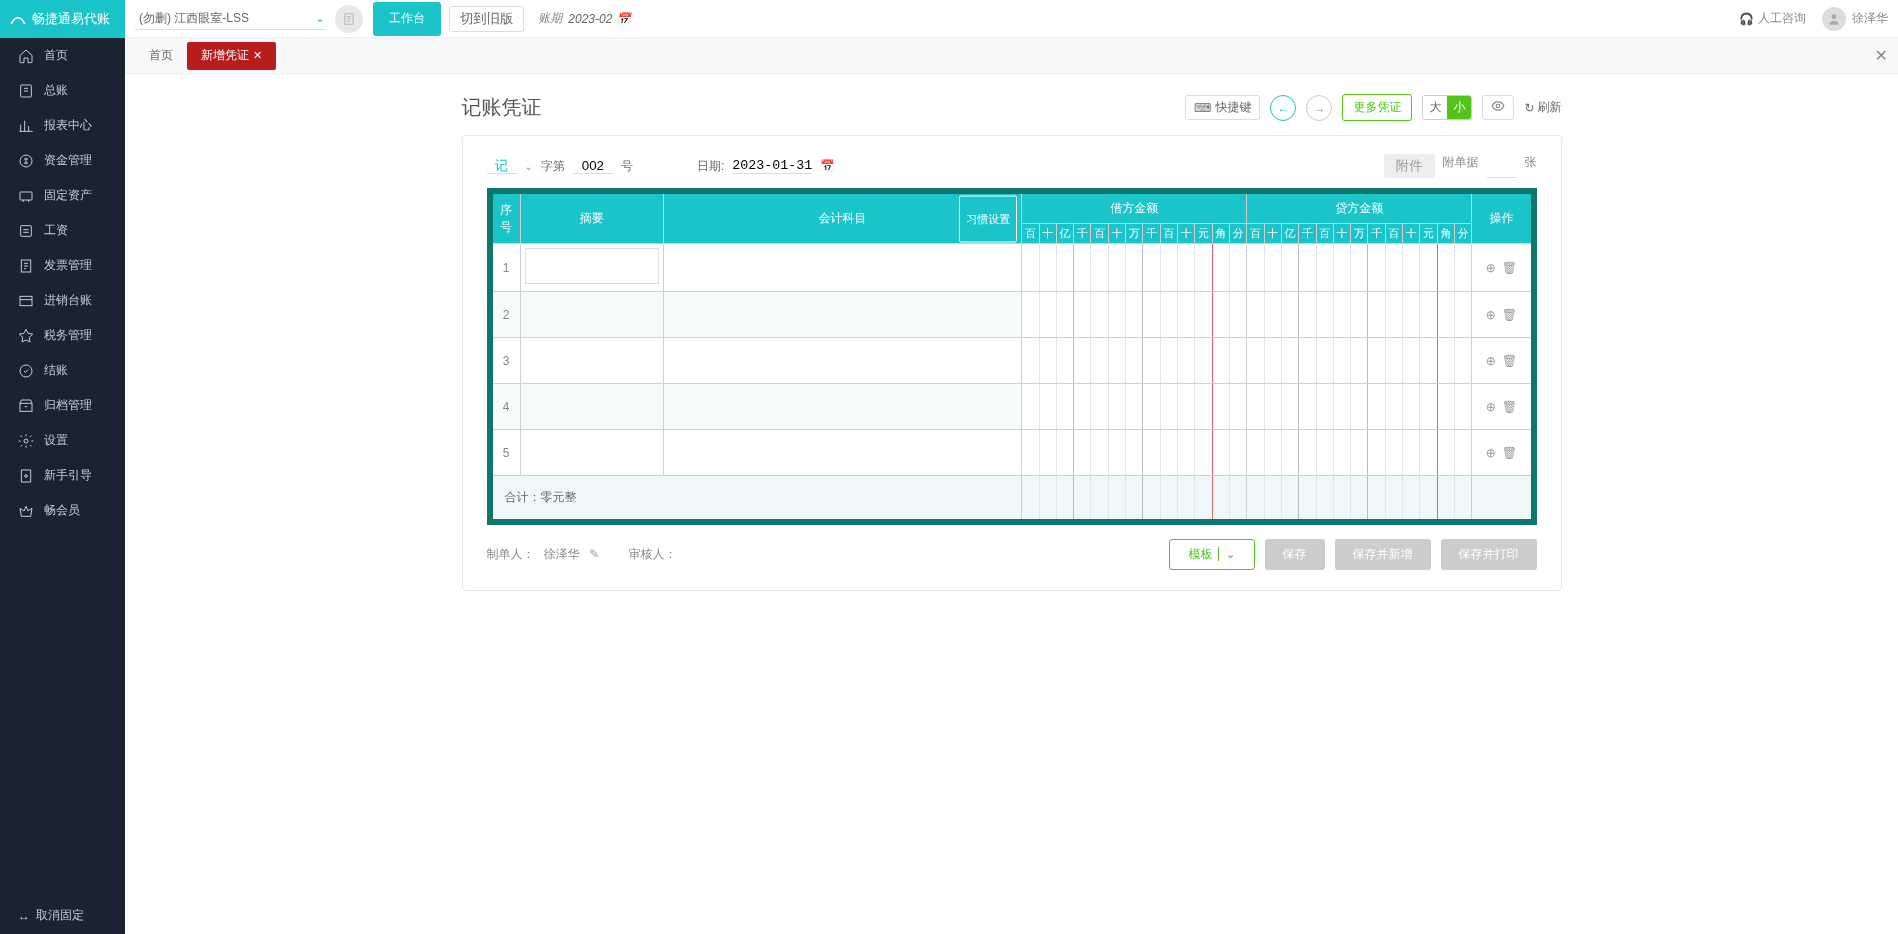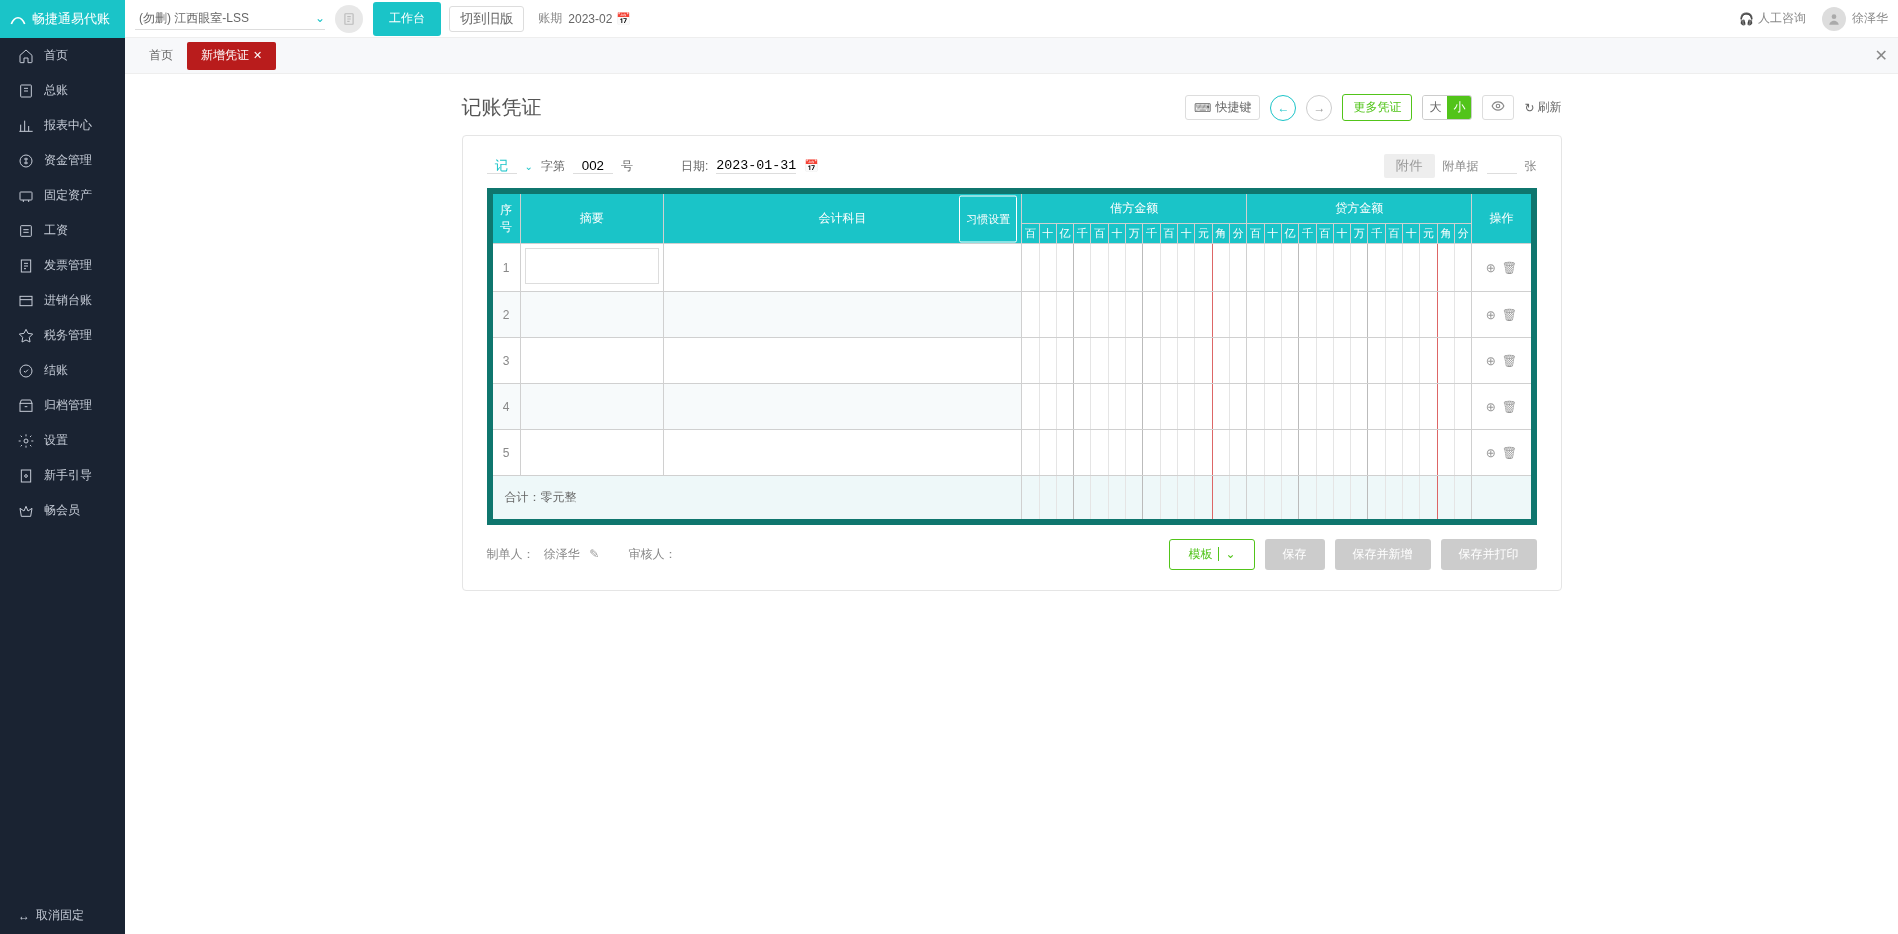--- a/index.html
+++ b/index.html
@@ -16,21 +16,21 @@
 .sidebar-footer { padding:10px 18px; display:flex; align-items:center; color:#c5cbd6; cursor:pointer; }
 
 
 .main { flex:1; display:flex; flex-direction:column; }
 .topbar { height:38px; background:#fff; border-bottom:1px solid #eee; display:flex; align-items:center; padding:0 10px; }
 .company-sel { display:flex; align-items:center; min-width:190px; border-bottom:1px solid #ddd; padding:2px 4px; color:#666; position:relative; }
 .company-sel .chev { position:absolute; right:0; color:#1ac4c8; }
 .doc-icon { width:28px; height:28px; border-radius:50%; background:#e8e8e8; margin:0 10px; display:flex; align-items:center; justify-content:center; color:#aaa; }
 .btn-tb { background:#1ac4c8; color:#fff; border:none; height:34px; padding:0 16px; border-radius:3px; cursor:pointer; font-size:12px; }
 .btn-old { background:#fff; border:1px solid #ddd; height:26px; padding:0 10px; border-radius:3px; margin-left:8px; cursor:pointer; color:#666; }
-.period { margin-left:14px; color:#888; display:flex; align-items:center; }
+.period { margin-left:14px; color:#888; display:flex; align-items:center;font-style:italic; }
 .period-val { color:#666; margin-left:6px; margin-right:4px; }
 .cal-icn { color:#1ac4c8; }
 .topbar-right { margin-left:auto; display:flex; align-items:center; gap:16px; color:#888; }
 .user { display:flex; align-items:center; gap:6px; }
 .avatar { width:24px; height:24px; border-radius:50%; background:#ddd; display:flex; align-items:center; justify-content:center; }
 
 
 .tabbar { height:36px; background:#f7f8fa; border-bottom:1px solid #eee; display:flex; align-items:center; padding:0 10px; position:relative; }
 .tab { padding:0 14px; height:28px; display:flex; align-items:center; cursor:pointer; color:#666; border-radius:2px; }
 .tab.active { background:#b91c1c; color:#fff; }
@@ -54,23 +54,23 @@
 .refresh { display:flex; align-items:center; gap:3px; cursor:pointer; color:#666; }
 
 
 .voucher-card { border:1px solid #e5e5e5; border-radius:4px; background:#fff; padding:18px 24px 20px; }
 .vc-top { display:flex; align-items:center; margin-bottom:10px; }
 .vc-left { display:flex; align-items:center; gap:8px; color:#666; }
 .vc-left input { border:none; border-bottom:1px solid #ddd; text-align:center; outline:none; }
 .vc-ji { width:30px; color:#1ac4c8; }
 .vc-chev { color:#1ac4c8; font-size:10px; cursor:pointer; }
 .vc-num { width:40px; }
-.vc-date-lbl { margin-left:40px; }
+.vc-date-lbl { margin-left:56px; }
 .vc-date { width:80px;font-family:Liberation Mono, monospace; }
-.vc-right { margin-left:auto; display:flex; align-items:center; gap:8px; color:#888; }
+.vc-right { margin-left:auto; display:flex; gap:8px; color:#888; }
 .attach-btn { background:#eee; border:none; padding:3px 12px; border-radius:2px; color:#999; cursor:pointer; }
 .attach-n { border:none; border-bottom:1px solid #ddd; width:30px; text-align:center; outline:none; }
 
 
 .vtable { border:6px solid #0f766e; border-collapse:collapse; width:100%; }
 .vtable th, .vtable td { border:1px solid #d0d0d0; }
 .thead { background:#1ac4c8; color:#fff; }
 .th-idx { width:30px; }
 .th-sum { width:140px; }
 .th-acct { width:350px; position:relative; }

